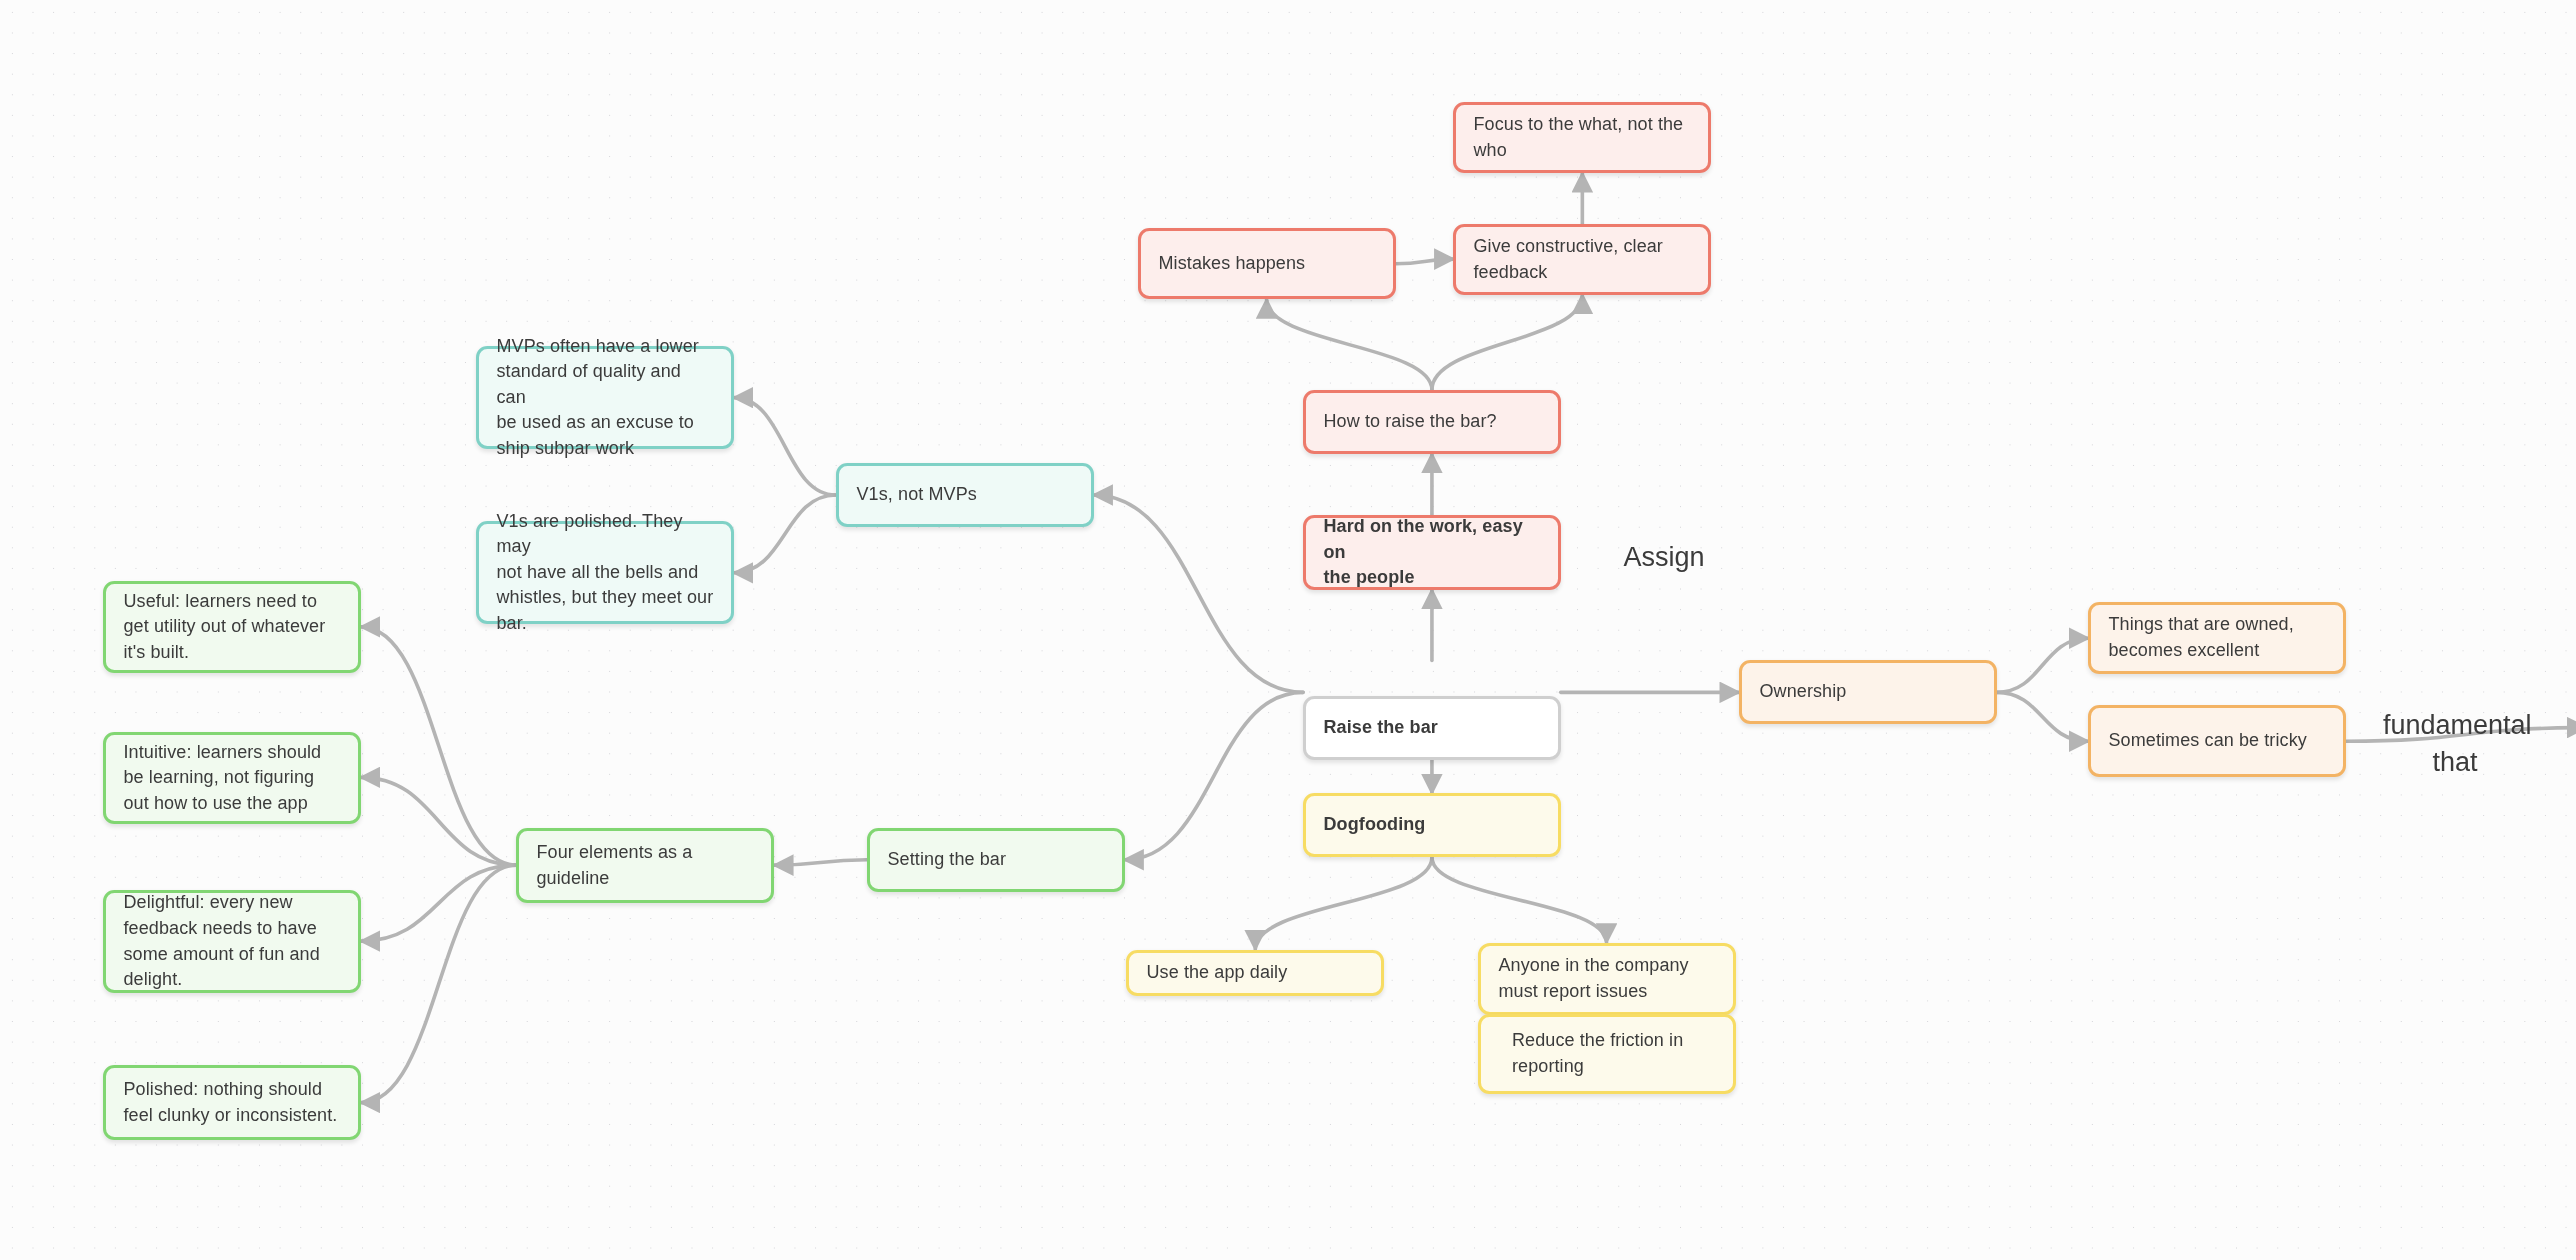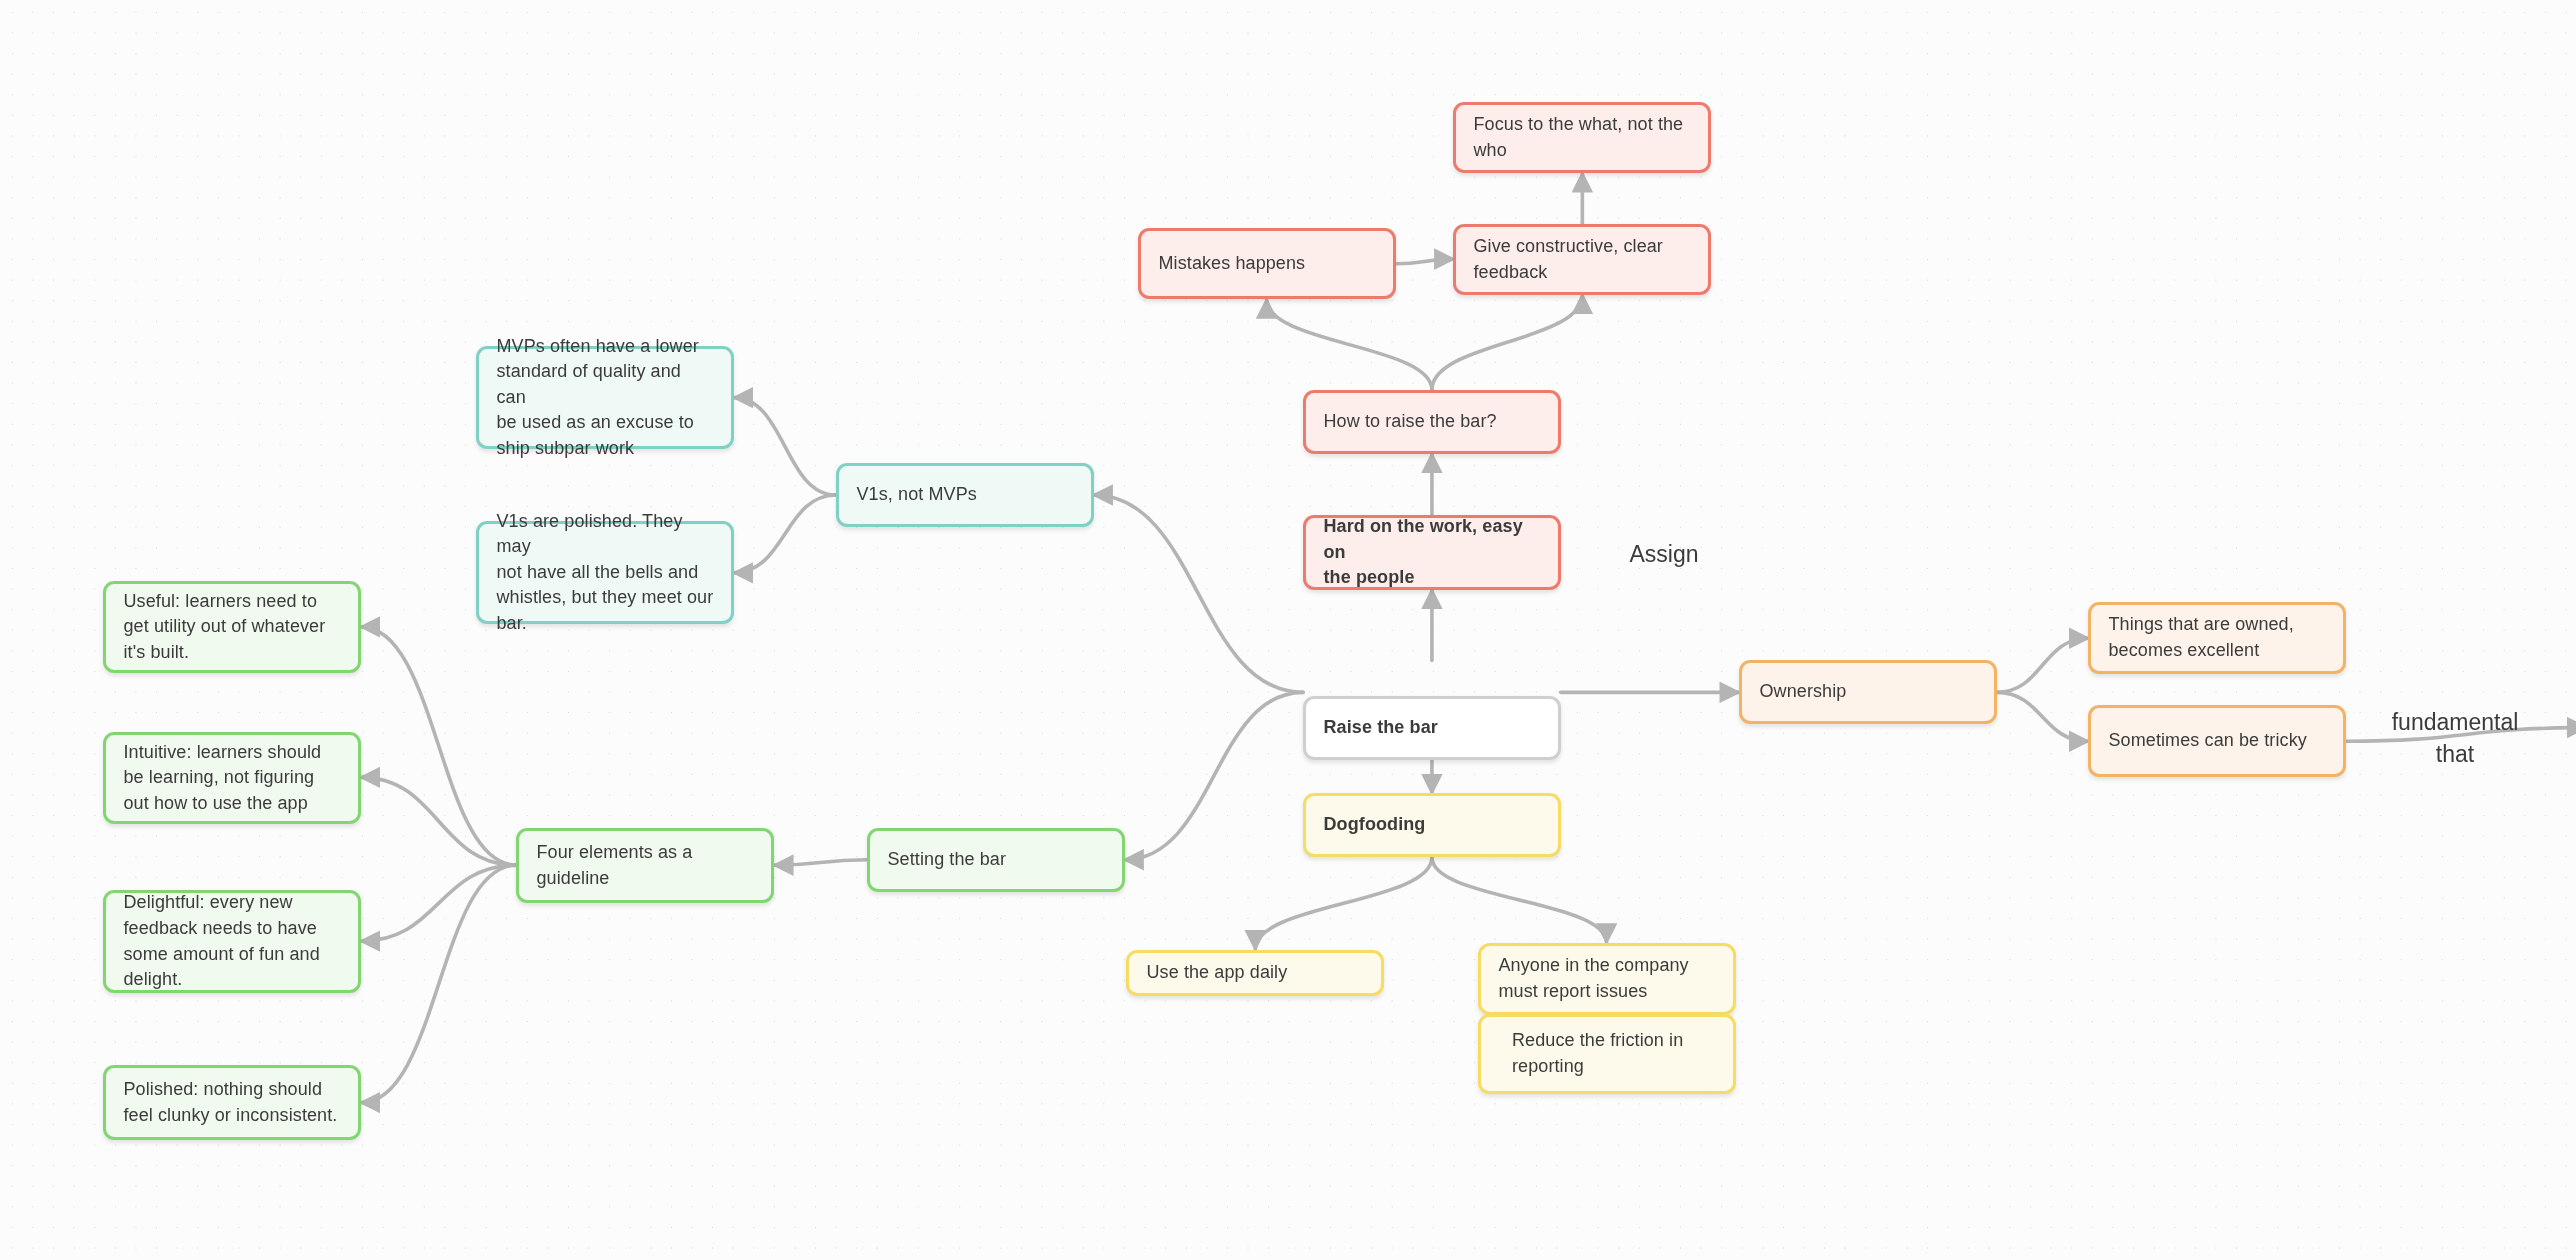--- a/index.html
+++ b/index.html
@@ -48,21 +48,21 @@
   
   .pal-red    { background: #fdeeec; border-color: #ed7a6b; }
   .pal-green  { background: #f1faef; border-color: #81d672; }
   .pal-teal   { background: #effaf7; border-color: #7fd1c6; }
   .pal-orange { background: #fdf3ea; border-color: #f3b364; }
   .pal-yellow { background: #fdfaeb; border-color: #f7dc63; }
   .pal-plain  { background: #ffffff; border-color: #cfcfcf; }
 
   .edge-label {
     position: absolute;
-    font-size: 23px;
+    font-size: 27px;
     color: #3b3b3b;
     text-align: center;
     line-height: 1.38;
     white-space: pre-line;
   }
 </style>
 </head>
 <body>
 
 <div id="canvas">

